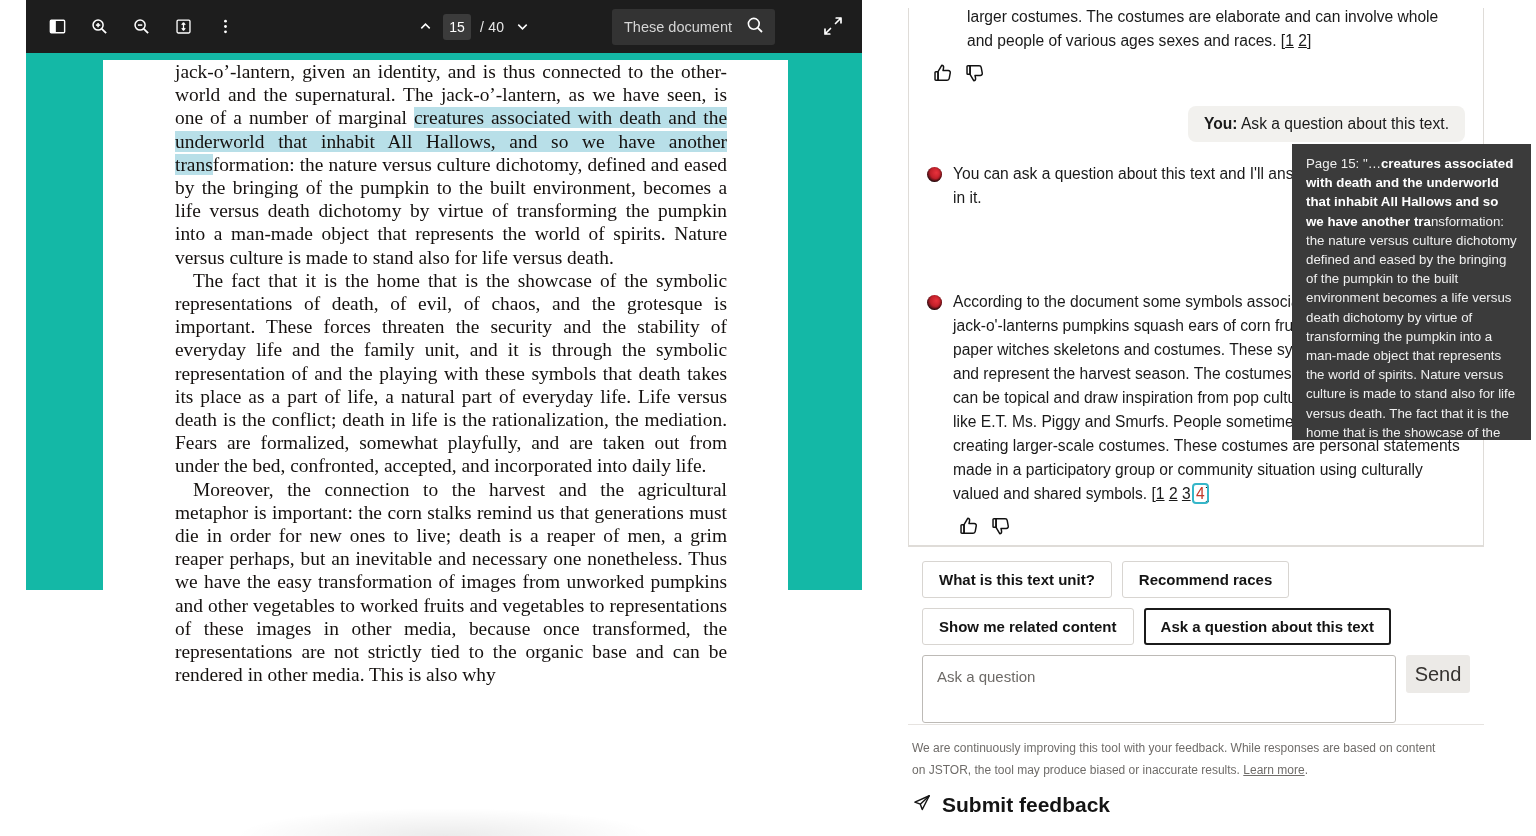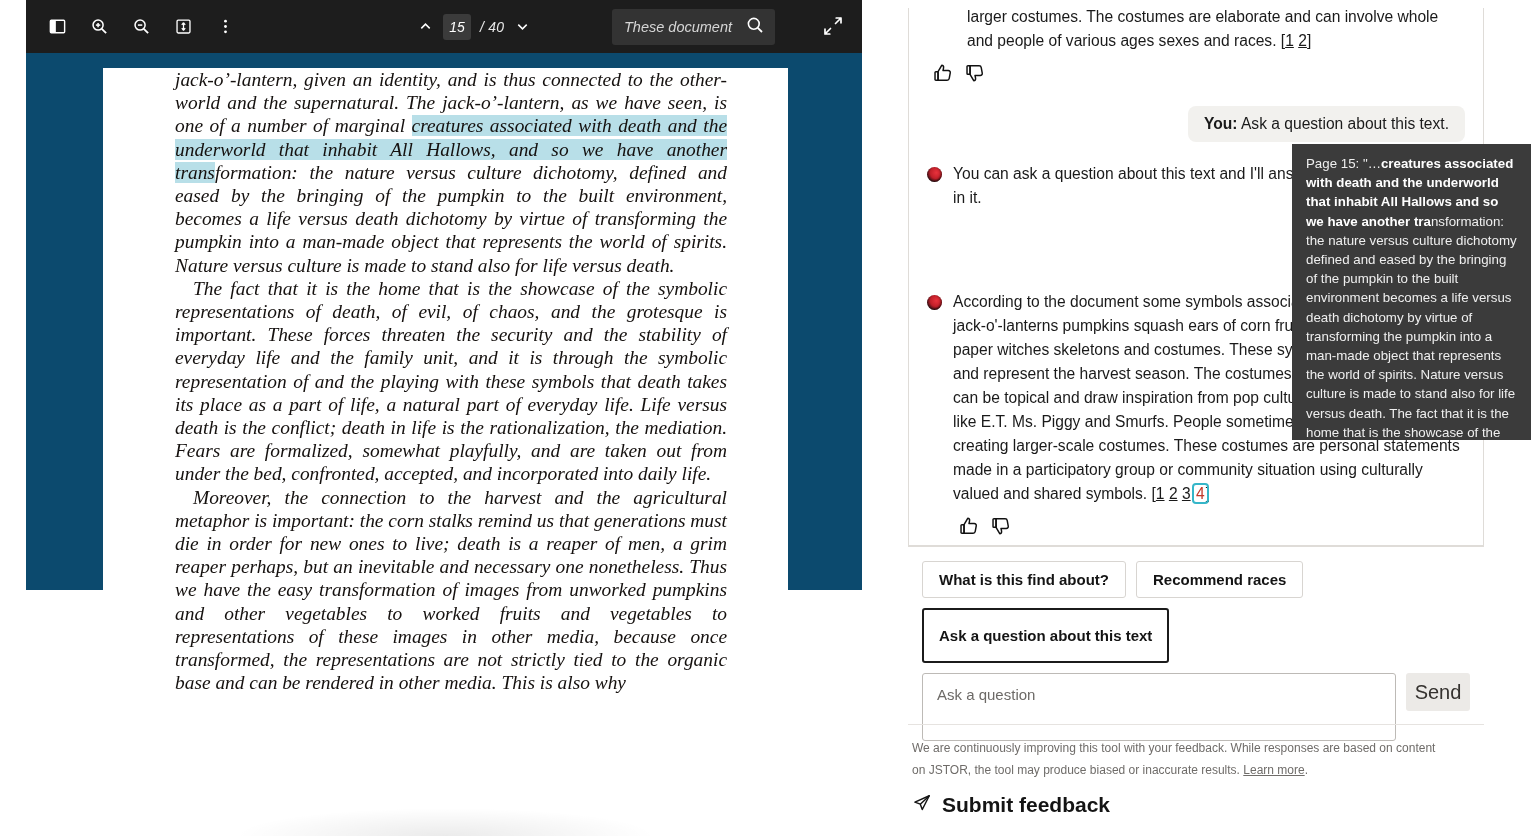--- a/index.html
+++ b/index.html
@@ -8,22 +8,21 @@
     overflow: hidden;
     background: #ffffff;
     font-family: "Liberation Sans", sans-serif;
   }
 
   #app { position: relative; width: 1536px; height: 836px; background:#fff; }
 
   
   #viewer {
     position: absolute; left: 26px; top: 0; width: 836px; height: 590px;
-    background: #0c4a6e;
-    font-style: italic;
+    background: #14b8a6;
   }
   #toolbar {
     position: absolute; left: 0; top: 0; width: 836px; height: 53px;
     background: #1d1d1d;
     display: flex; align-items: center;
   }
   .tb-left { display:flex; align-items:center; gap: 8px; padding-left: 14px; }
   .tb-btn {
     width: 34px; height: 34px; border-radius: 4px;
     display:flex; align-items:center; justify-content:center;
@@ -50,21 +49,21 @@
     background: #333333; border-radius: 3px;
     display:flex; align-items:center; padding: 0 10px 0 12px; cursor:text;
   }
   .tb-search .ph { color:#d6d6d6; font-size:14.5px; flex:1; }
   .tb-expand { position:absolute; left: 795px; top: 14px; width:26px; height:26px; cursor:pointer; }
 
   
   .pdf-page {
     position:absolute; background:#fff;
   }
-  #page15 { left: 77px; top: 68px; width: 685px; height: 718px; }
+  #page15 { left: 77px; top: 60px; width: 685px; height: 718px; }
   #page16 { left: 77px; top: 790px; width: 685px; height: 46px; }
   #page16::after{
     content:""; position:absolute; left:0; right:0; bottom:0; height: 46px;
     background: radial-gradient(ellipse 300px 40px at 50% 100%, rgba(0,0,0,.08), rgba(0,0,0,0) 70%);
   }
 
   .doc-body {
     position:absolute; left: 72px; top: 0px; width: 552px;
     font-family: "Liberation Serif", serif;
     font-size: 19.4px; line-height: 23.2px;
@@ -125,21 +124,21 @@
     position:absolute; left: 46px; top: 546px; width: 576px; height: 178px;
     border-top: 1px solid #dfdcd8;
     padding: 14px 14px 0 14px;
   }
   .chip-row { display:flex; gap: 10px; margin-bottom: 10px; }
   .chip {
     border: 1px solid #d8d5d1; background:#fff; border-radius: 3px;
     padding: 9px 16px; font-size: 15px; font-weight: 700; color:#141414;
     cursor:pointer; white-space:nowrap;
   }
-  .chip.focused { border: 2px solid #1b1b1b; padding: 17px 15px; }
+  .chip.focused { border: 2px solid #1b1b1b; padding: 8px 15px; }
   .input-row { display:flex; gap: 10px; align-items:flex-start; margin-top: 2px; }
   .ask-box {
     flex: 1; height: 68px; border: 1px solid #bdbab6; border-radius: 3px;
     padding: 12px 14px; font-size: 15px; color:#14532d;
     background:#fff; resize:none; font-family:"Liberation Sans", sans-serif;
     position: relative;
   }
   .ask-box::placeholder { color:#6d6a67; }
   .send-btn {
     width: 64px; height: 38px; background:#eceae7; border:none; border-radius:3px;
@@ -292,24 +291,25 @@
                     <path d="M6.6 13.4 L10.6 20.4 C12.2 20.4 12.9 19.2 12.6 17.7 L12 14.7 H17.7 C19.2 14.7 20.2 13.5 19.9 12.1 L18.8 6.1 C18.6 4.9 17.7 4.1 16.5 4.1 H6.6 Z"></path>
                   </svg></span>
               </div>
             </div>
           </div>
         </div>
     </div>
 
     <div id="suggest">
       <div class="chip-row">
-        <button class="chip">What is this find about?</button>
+        <button class="chip">What is this text unit?</button>
         <button class="chip">Recommend races</button>
       </div>
       <div class="chip-row">
+        <button class="chip">Show me related content</button>
         <button class="chip focused">Ask a question about this text</button>
       </div>
       <div class="input-row">
         <textarea class="ask-box" placeholder="Ask a question" style=""></textarea>
         <button class="send-btn">Send</button>
       </div>
     </div>
 
     <div id="footer">
       <div class="disc">

